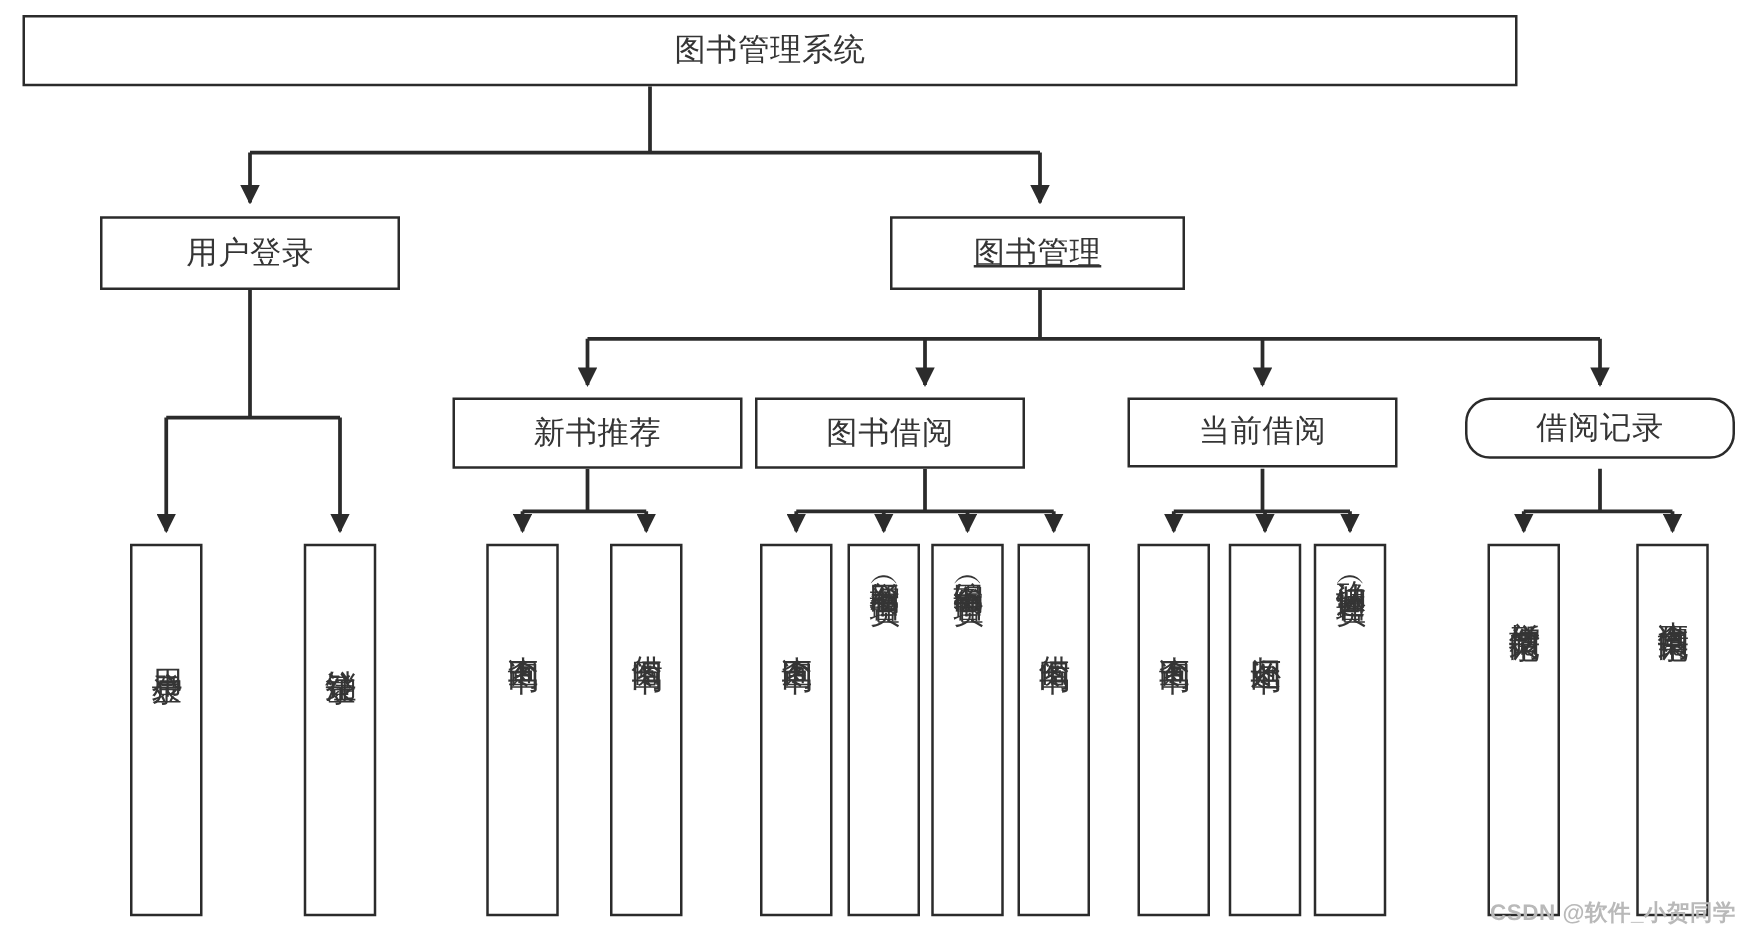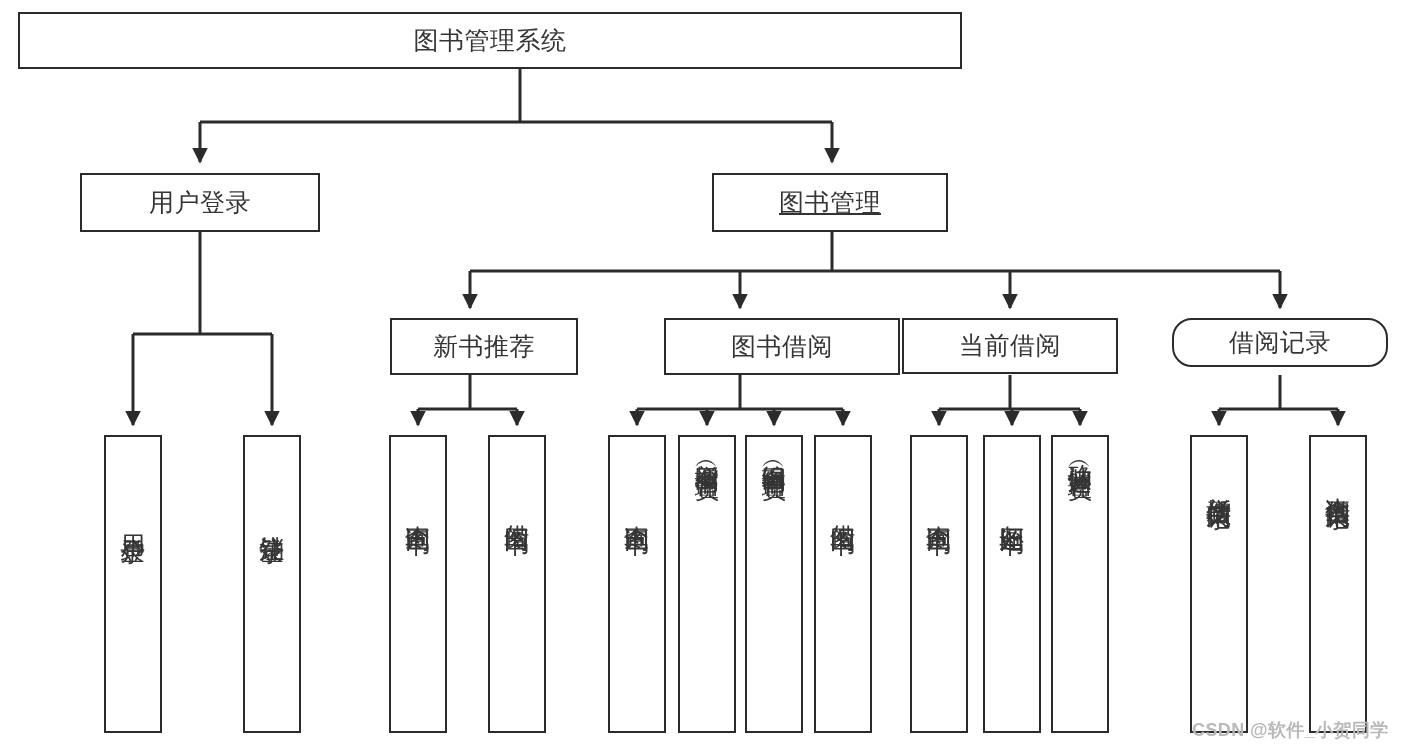--- a/index.html
+++ b/index.html
@@ -122,35 +122,35 @@
       <path d="M 1012 409 L 1012 425" marker-end="url(#arrow)"></path>
       <path d="M 1080 409 L 1080 425" marker-end="url(#arrow)"></path>
 
       <path d="M 1280 375 L 1280 409"></path>
       <path d="M 1219 409 L 1338 409"></path>
       <path d="M 1219 409 L 1219 425" marker-end="url(#arrow)"></path>
       <path d="M 1338 409 L 1338 425" marker-end="url(#arrow)"></path>
     </g>
   </svg>
 
-  <div class="node root horiz" style="left:18px; top:12px; width:944px; height:57px;">
+  <div class="node root horiz" style="left:18px; top:12px; width:1196px; height:57px;">
     <span class="label">图书管理系统</span>
   </div>
 
   <div class="node horiz" style="left:80px; top:173px; width:240px; height:59px;">
     <span class="label">用户登录</span>
   </div>
   <div class="node horiz" style="left:712px; top:173px; width:236px; height:59px;text-decoration:underline;">
     <span class="label">图书管理</span>
   </div>
 
-  <div class="node horiz" style="left:362px; top:318px; width:188px; height:57px;margin-left:28px;">
+  <div class="node horiz" style="left:362px; top:318px; width:232px; height:57px;">
     <span class="label">新书推荐</span>
   </div>
-  <div class="node horiz" style="left:664px; top:318px; width:236px; height:57px;">
+  <div class="node horiz" style="left:604px; top:318px; width:216px; height:57px;">
     <span class="label">图书借阅</span>
   </div>
   <div class="node horiz" style="left:902px; top:318px; width:216px; height:56px;">
     <span class="label">当前借阅</span>
   </div>
   <div class="node horiz" style="left:1172px; top:318px; width:216px; height:49px;border-radius:20px;">
     <span class="label">借阅记录</span>
   </div>
 
   <div class="node vert" style="left:104px; top:435px; width:58px; height:298px; padding-top:78px;">

